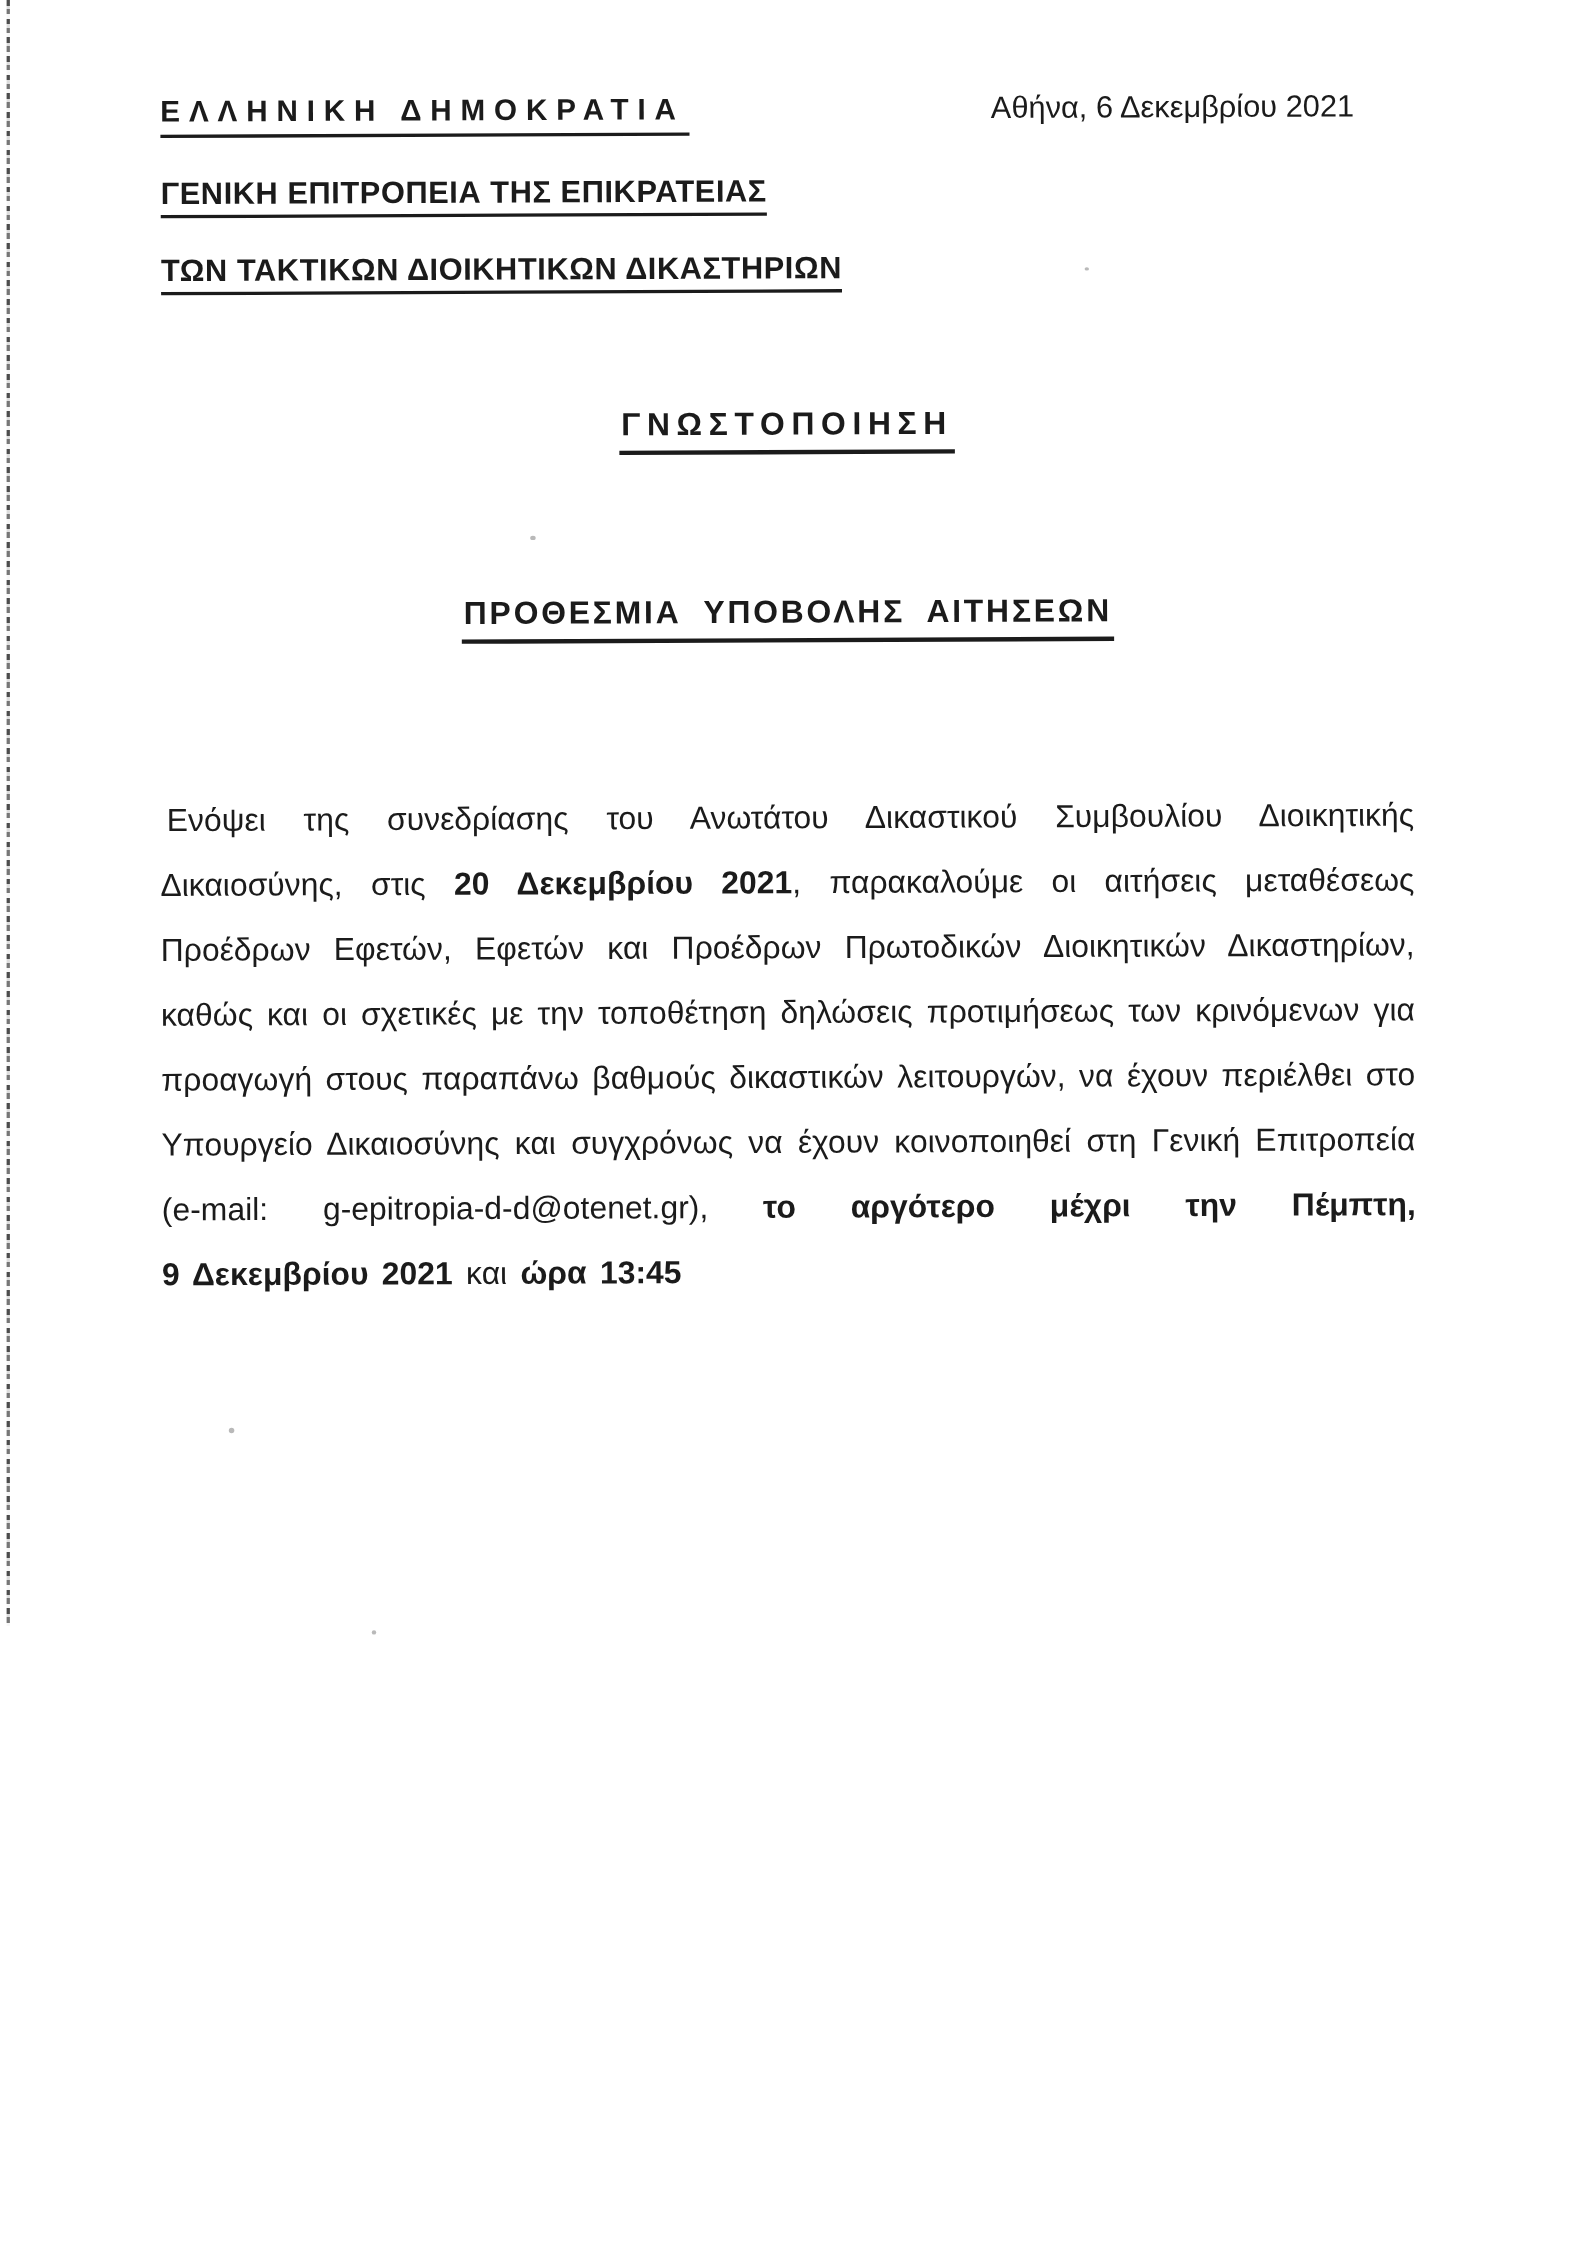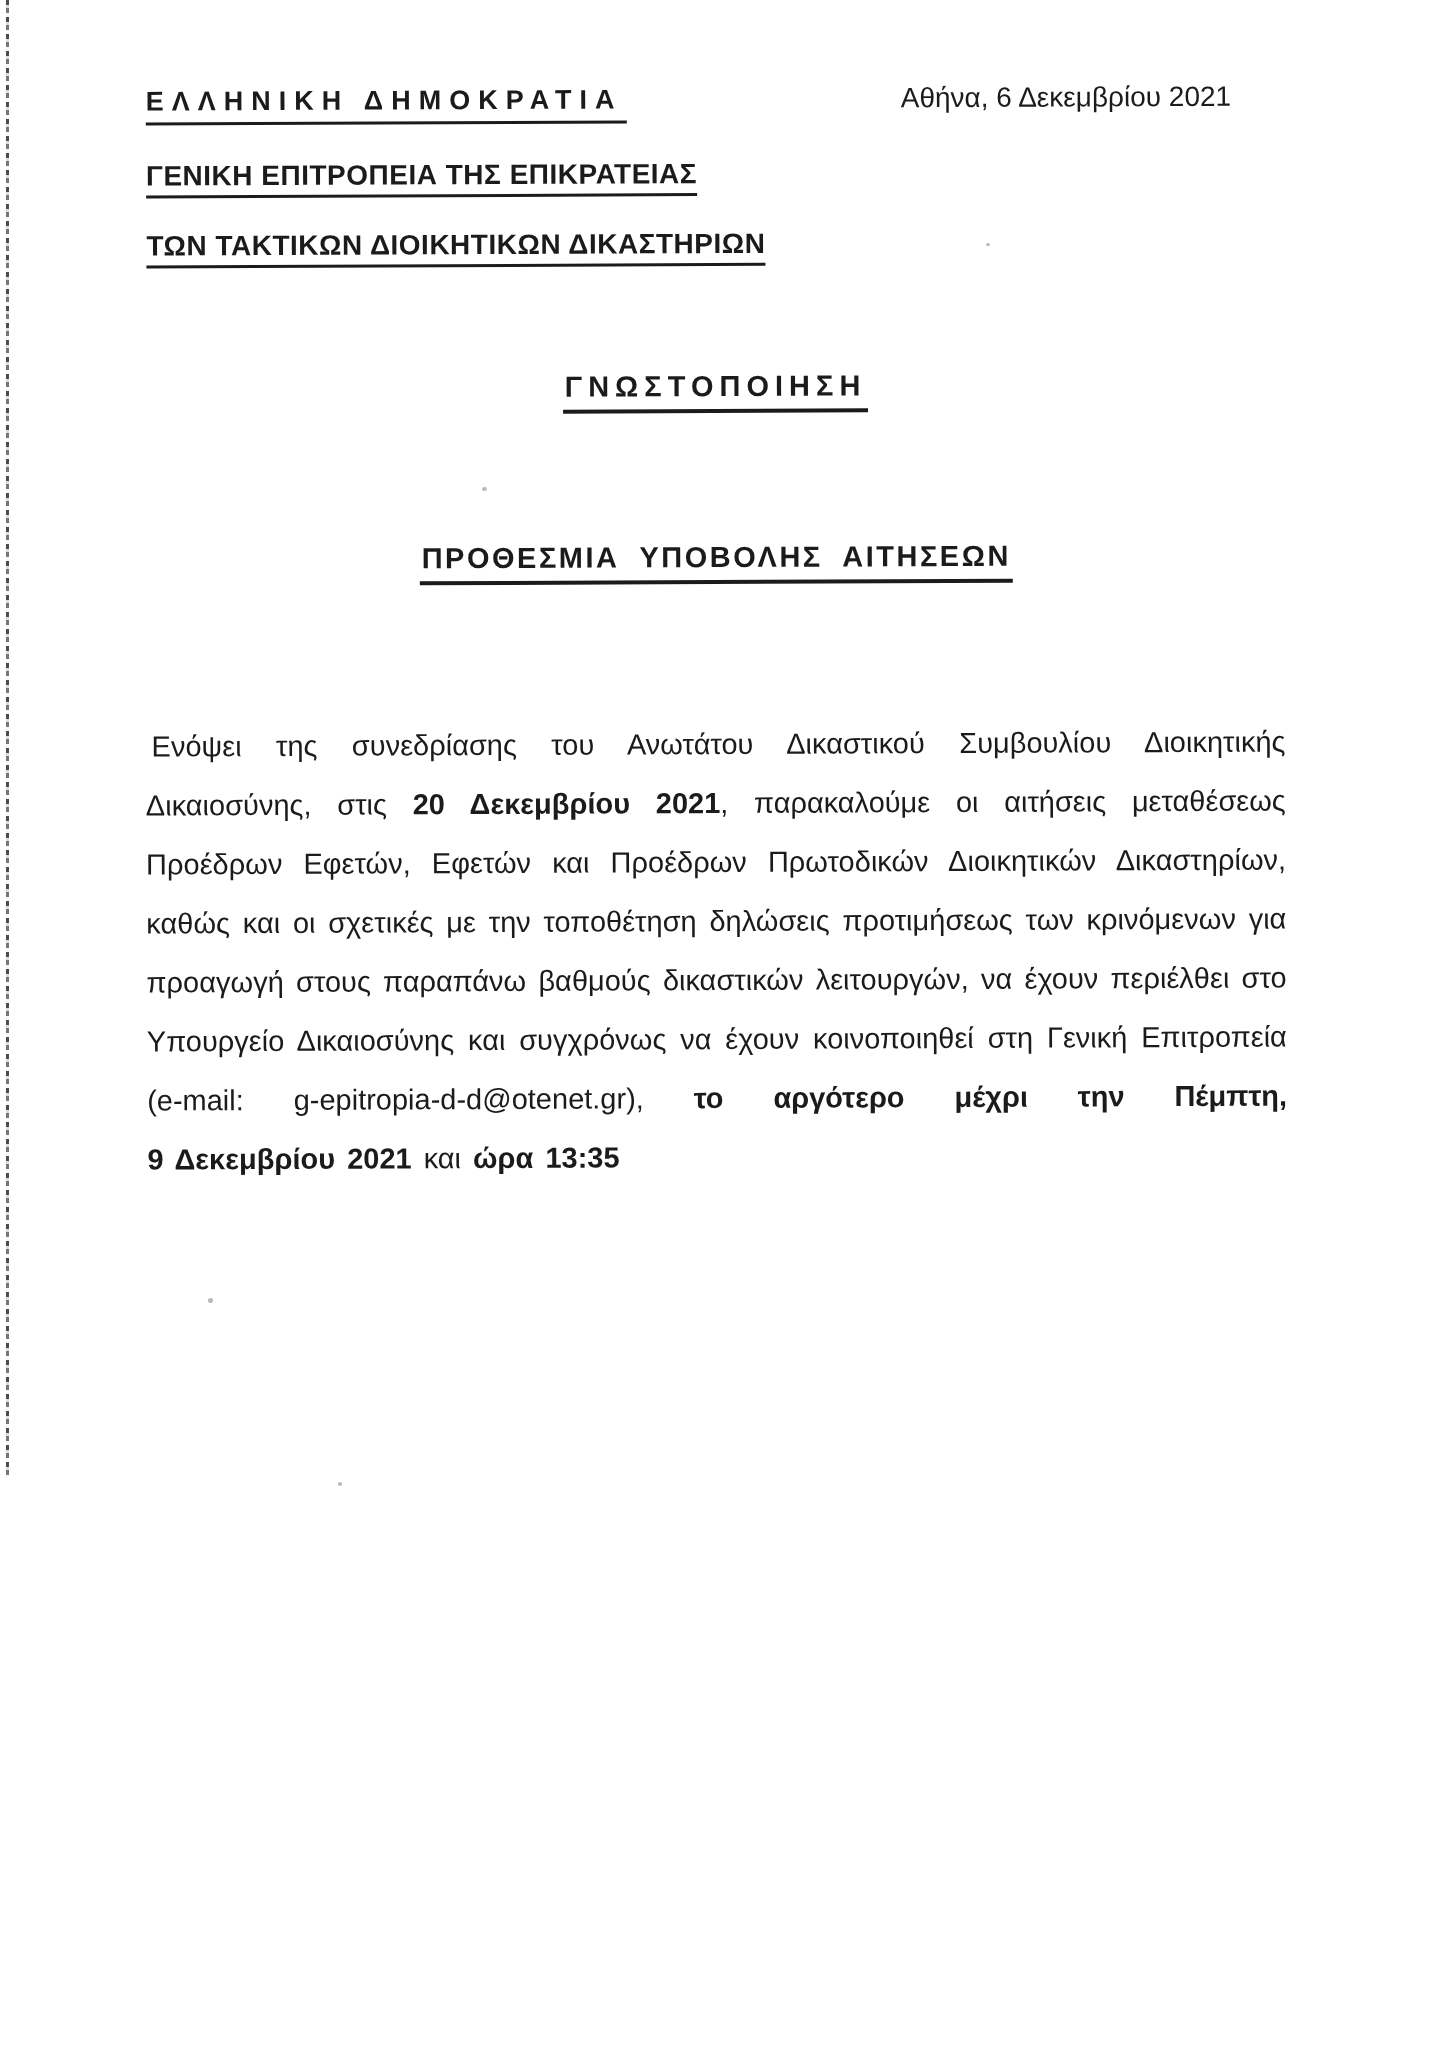--- a/index.html
+++ b/index.html
@@ -215,19 +215,19 @@
 
       <div class="body-line">
         <span>Υπουργείο Δικαιοσύνης και συγχρόνως να έχουν κοινοποιηθεί στη Γενική Επιτροπεία</span>
       </div>
 
       <div class="body-line">
         <span>(e-mail: g-epitropia-d-d@otenet.gr), </span><span class="b">το αργότερο μέχρι την Πέμπτη,</span>
       </div>
 
       <div class="body-line last">
-        <span class="b">9 Δεκεμβρίου 2021</span><span> και </span><span class="b">ώρα 13:35</span>
+        <span class="b">9 Δεκεμβρίου 2021</span><span> και </span><span class="b">ώρα 13:45</span>
       </div>
 
     </div>
 
   </div>
 </div>
 
 </body></html>

